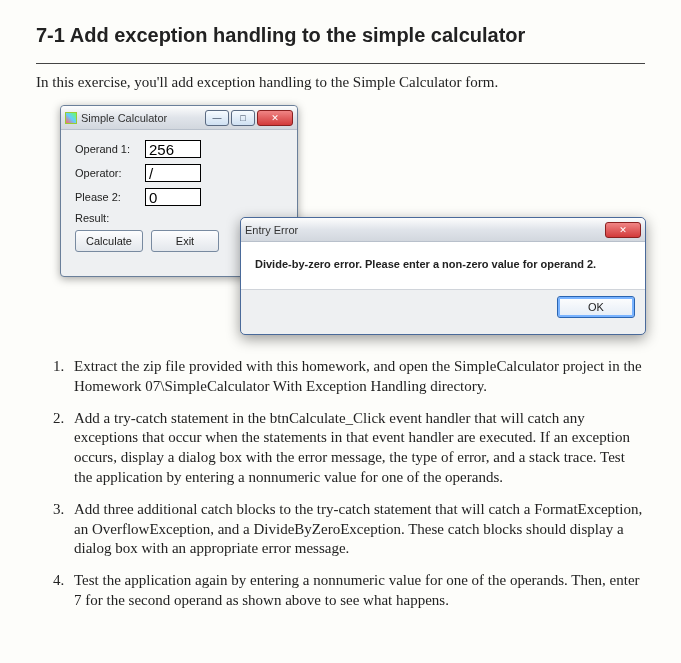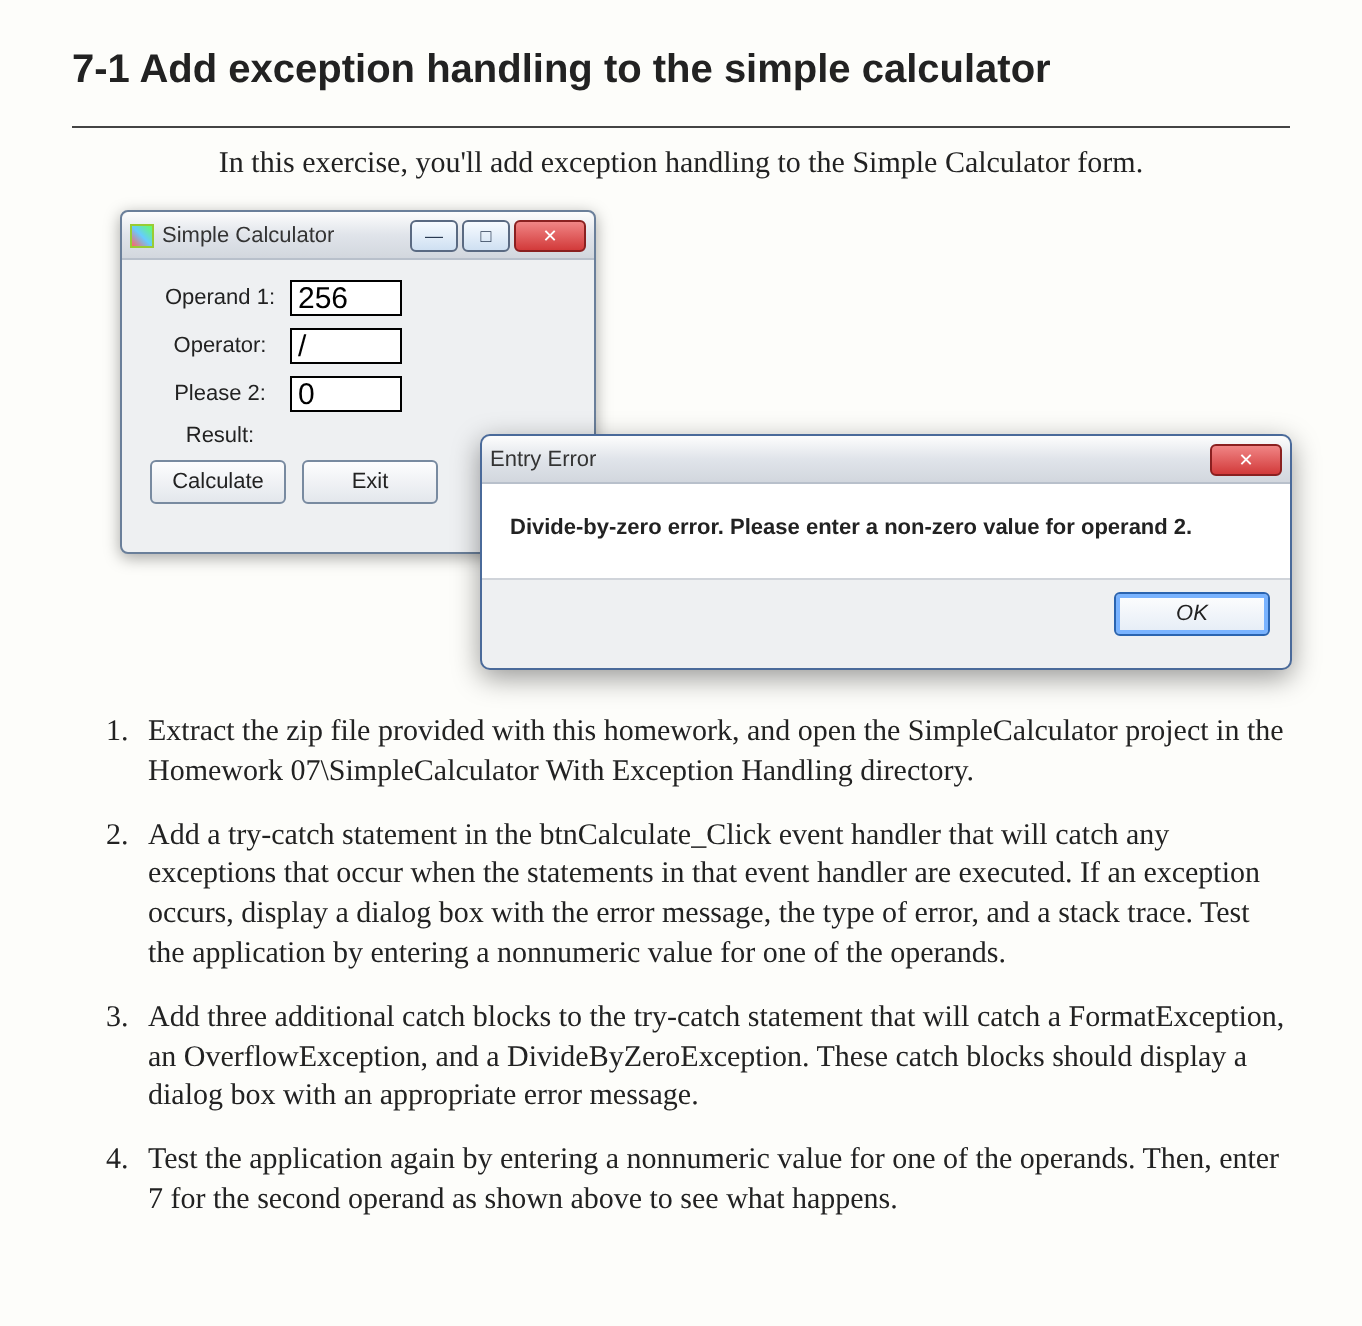--- a/index.html
+++ b/index.html
@@ -13,21 +13,21 @@
     width: 681px;
   }
   h1.title {
     font-family: Arial, Helvetica, sans-serif;
     font-size: 20px;
     font-weight: bold;
     margin: 0 0 2px 0;
     padding-bottom: 16px;
     border-bottom: 1px solid #444;
   }
-  p.intro { margin: 10px 0 14px 0; text-align: center; }
+  p.intro { margin: 10px 0 14px 0; }
   .figure {
     position: relative;
     height: 238px;
     margin: 0 0 14px 24px;
   }
   
   .calcwin {
     position: absolute; left: 0; top: 0;
     width: 238px; height: 172px;
     background:#eef0f2;
@@ -58,21 +58,21 @@
     background:linear-gradient(#f7fbff,#cfe0f2);
     display:flex;align-items:center;justify-content:center;
     font-size:9px;color:#2a3a52;font-family:Arial;
   }
   .winbtn.close{
     background:linear-gradient(#f08585,#d23a3a);
     color:#fff;border-color:#8a2020;width:36px;
   }
   .calcbody{padding:10px 14px 8px 14px;}
   .row{display:flex;align-items:center;margin-bottom:6px;}
-  .row .lbl{width:70px;color:#222;text-align:center;}
+  .row .lbl{width:70px;color:#222;}
   .row input{
     width:56px;height:18px;border:1px solid #000000;
     background:#fff;font-size:15px;padding:0 3px;
     font-family:Arial;
   }
   .btnrow{display:flex;gap:8px;margin-top:6px;}
   .wbtn{
     width:68px;height:22px;border:1px solid #788aa0;
     border-radius:3px;
     background:linear-gradient(#fdfdfe,#e3e7ec);
@@ -98,21 +98,21 @@
   }
   .errfoot{
     height:34px;display:flex;align-items:center;justify-content:flex-end;
     padding-right:10px;
   }
   .okbtn{
     width:78px;height:22px;border:1px solid #2a64b0;
     border-radius:3px;
     background:linear-gradient(#fefefe,#e4ecf6);
     box-shadow:0 0 0 2px #79b3ff inset;
-    font-size:11px;display:flex;align-items:center;justify-content:center;font-style:italic;
+    font-size:11px;display:flex;align-items:center;justify-content:center;
   }
   
   ol.steps{margin:4px 0 0 8px;padding-left:24px;}
   ol.steps li{margin:0 0 12px 0;line-height:1.32;padding-left:6px;}
 </style>
 </head>
 <body>
 
 <h1 class="title">7-1  Add exception handling to the simple calculator</h1>
 <p class="intro">In this exercise, you'll add exception handling to the Simple Calculator form.</p>

